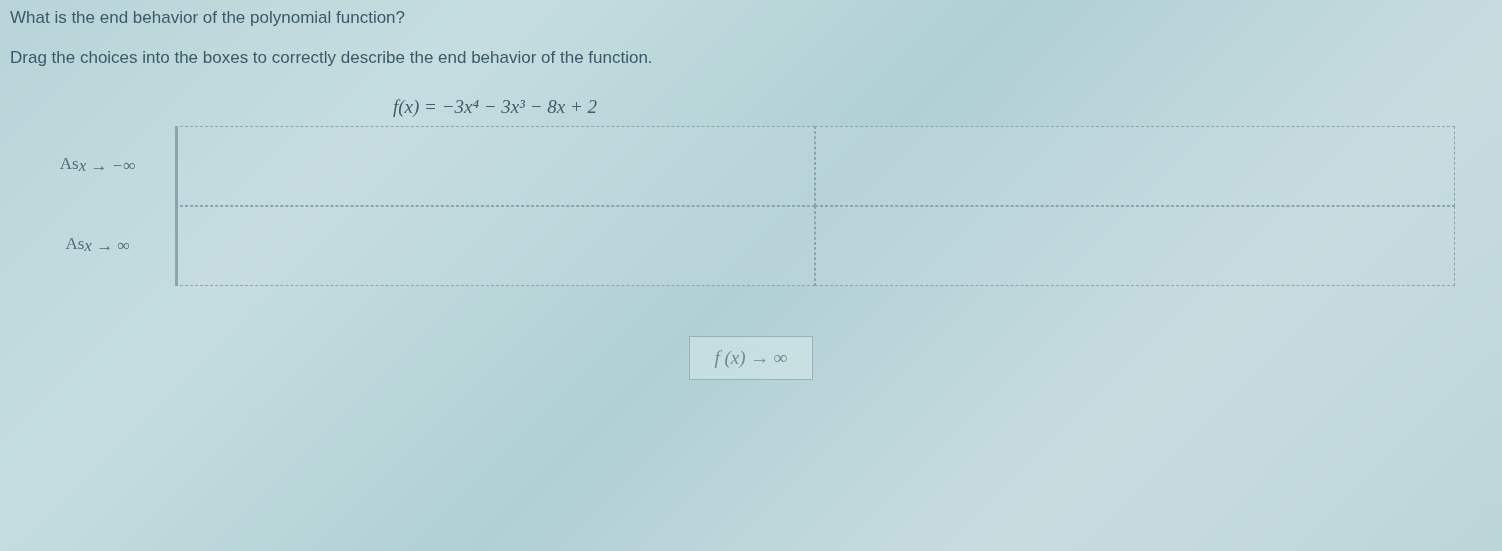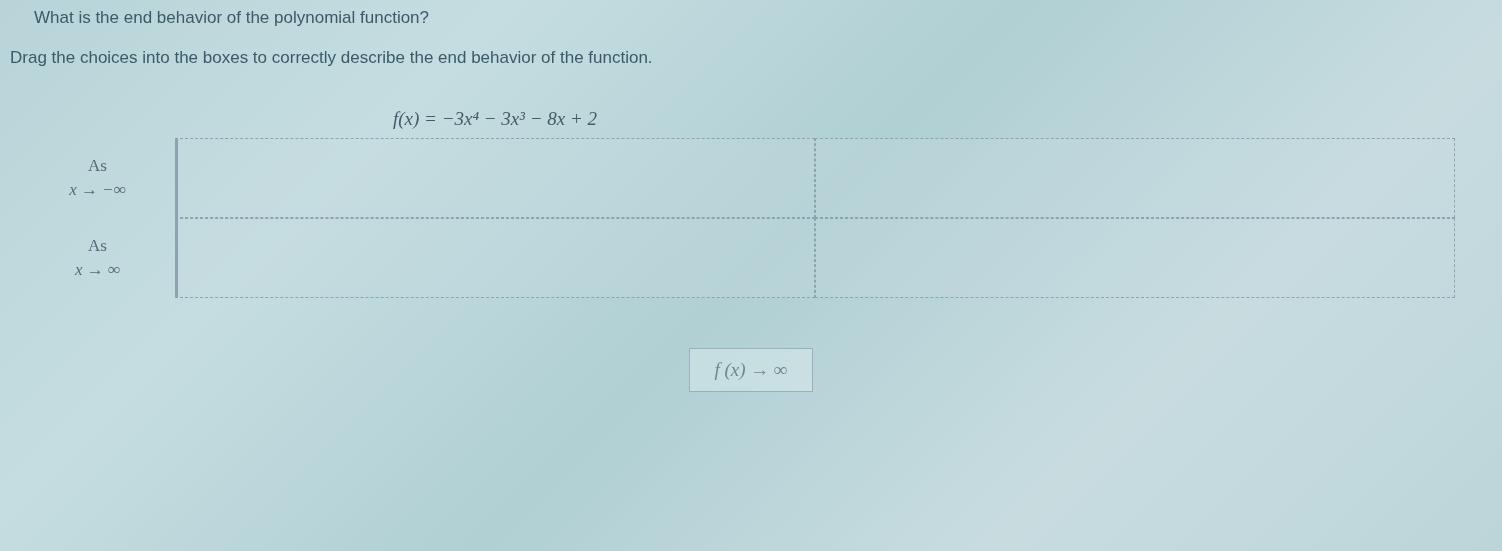--- a/index.html
+++ b/index.html
@@ -14,26 +14,25 @@
       height: 551px;
       padding: 8px 10px;
       color: #2a4a5a;
       position: relative;
       overflow: hidden;
     }
     .question {
       font-size: 17px;
       color: #3a5a6a;
       margin-bottom: 20px;
-      margin-left: 24px;
     }
     .instruction {
       font-size: 17px;
       color: #3a5a6a;
-      margin-bottom: 40px;
+      margin-bottom: 28px;
     }
     .table-area {
       position: relative;
       margin-left: 10px;
     }
     .function-headers {
       display: flex;
       margin-left: 155px;
     }
     .func-header {
@@ -53,21 +52,20 @@
     }
     .table-grid {
       display: flex;
     }
     .row-labels {
       width: 155px;
     }
     .row-label {
       height: 80px;
       display: flex;
-      flex-direction: column;
       align-items: center;
       justify-content: center;
       font-size: 16px;
       color: #556a7a;
       font-family: 'Times New Roman', serif;
     }
     .row-label .as-text {
       font-size: 17px;
       margin-bottom: 4px;
     }

